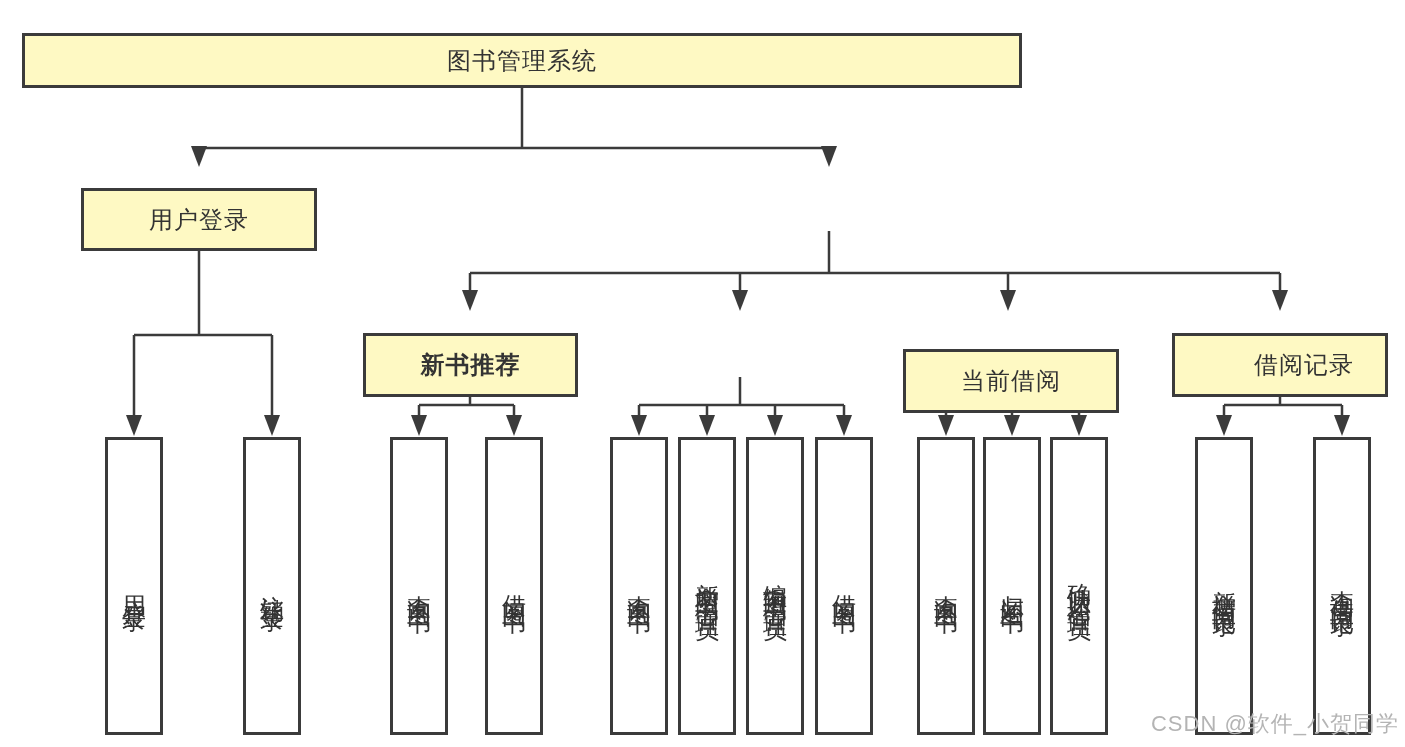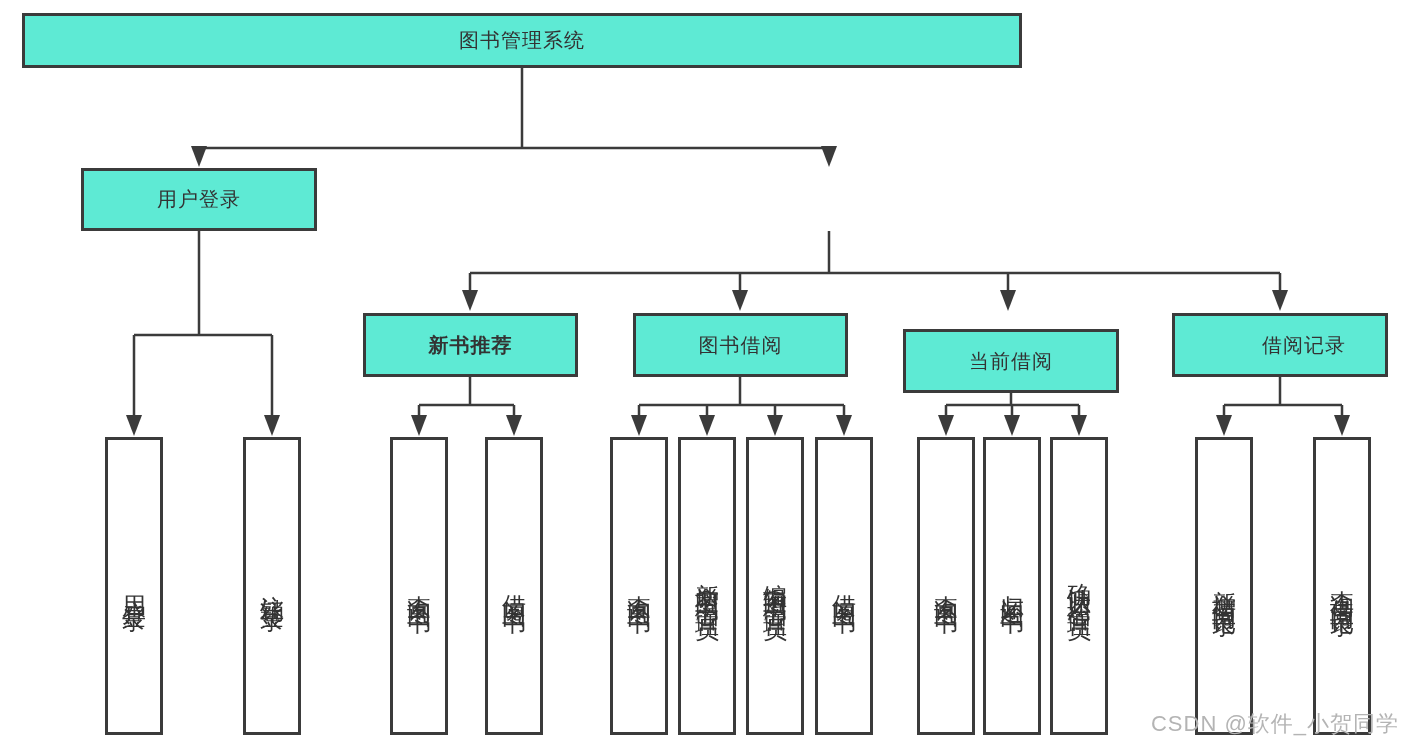--- a/index.html
+++ b/index.html
@@ -14,26 +14,27 @@
   }
   #connector-layer {
     position: absolute;
     left: 0; top: 0;
     width: 1405px; height: 747px;
   }
   .node {
     position: absolute;
     box-sizing: border-box;
     border: 3px solid #3b3b3b;
-    background: #5eead4;
+    background: #fef9c3;
     display: flex;
     align-items: center;
     justify-content: center;
-    font-size: 20px;
+    font-size: 24px;
     letter-spacing: 1px;
+    margin-top: 20px;
   }
   .leaf {
     position: absolute;
     box-sizing: border-box;
     border: 3px solid #3b3b3b;
     background: #ffffff;
     width: 58px;
     height: 298px;
     display: flex;
     align-items: center;
@@ -97,23 +98,20 @@
     <span>图书管理系统</span>
   </div>
 
   <div class="node" style="left:81px; top:168px; width:236px; height:63px;">
     <span>用户登录</span>
   </div>
 
   <div class="node" style="left:363px; top:313px; width:215px; height:64px;font-weight:bold;">
     <span>新书推荐</span>
   </div>
-  <div class="node" style="left:633px; top:313px; width:215px; height:64px;">
-    <span>图书借阅</span>
-  </div>
   <div class="node" style="left:903px; top:329px; width:216px; height:64px;">
     <span>当前借阅</span>
   </div>
   <div class="node" style="left:1172px; top:313px; width:216px; height:64px;padding-left:48px;">
     <span>借阅记录</span>
   </div>
 
   <div class="leaf" style="left:105px; top:437px;">
     <span>用户登录</span>
   </div>

